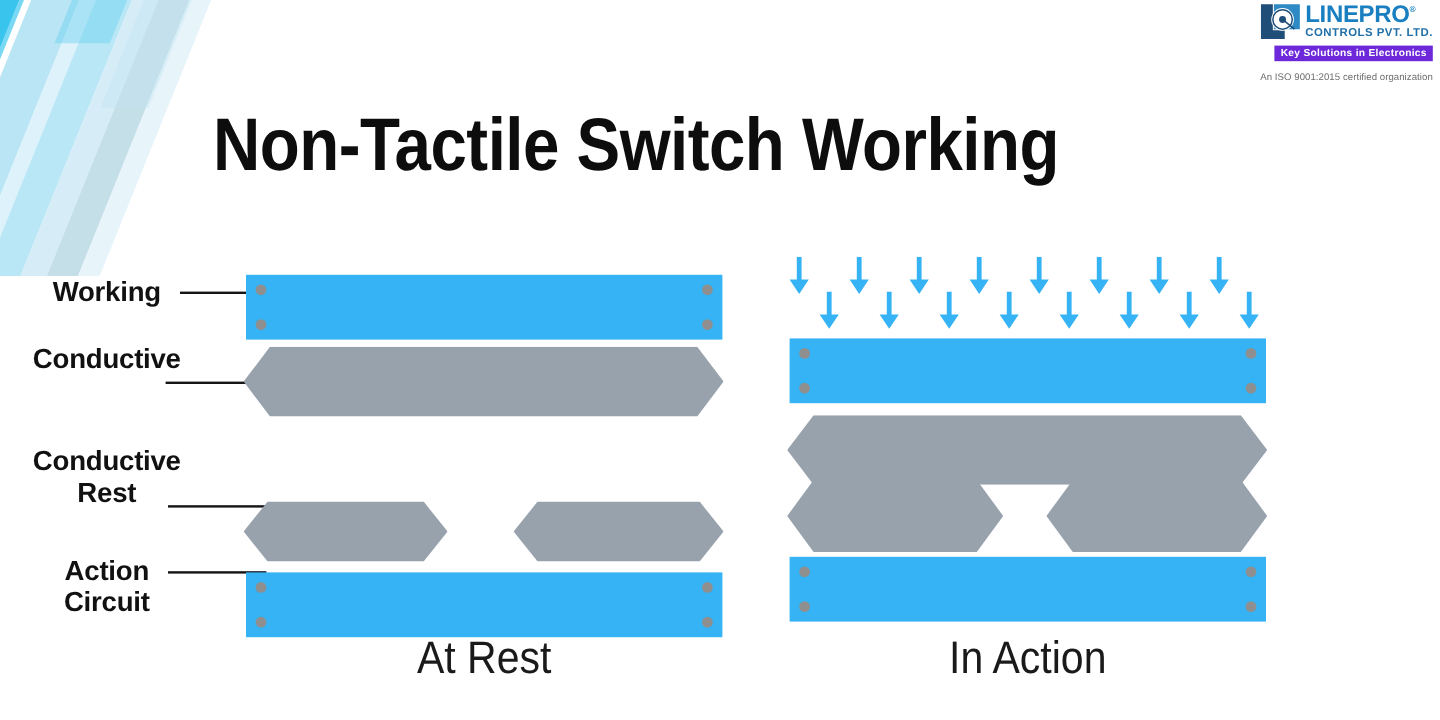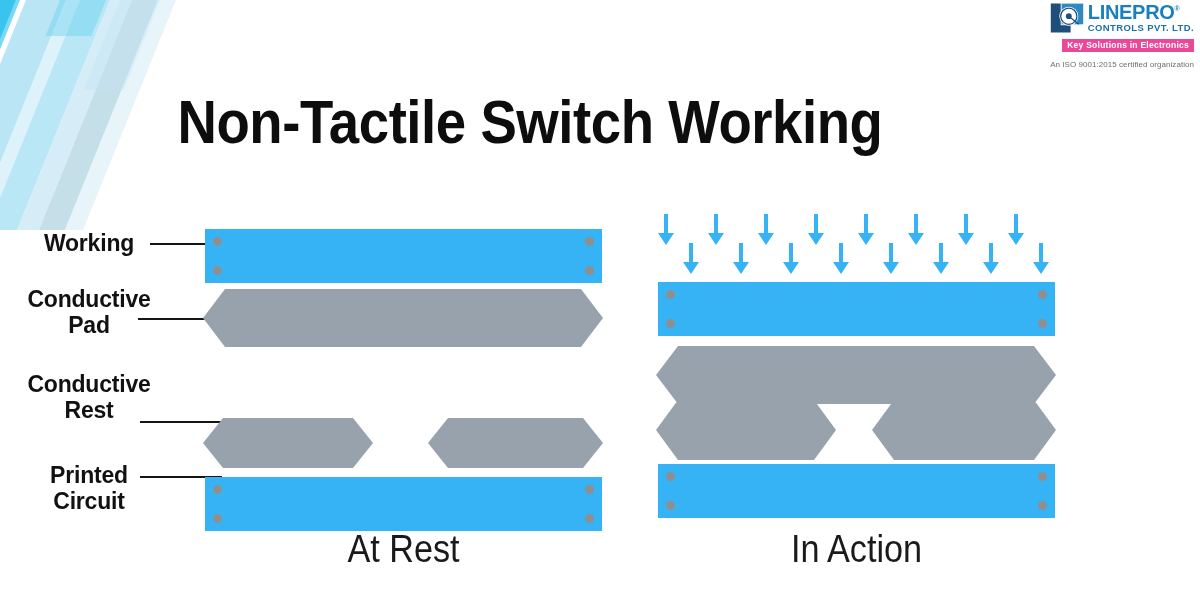--- a/index.html
+++ b/index.html
@@ -17,21 +17,21 @@
   
   .logo{position:absolute;right:6px;top:2px;width:186px;text-align:right;}
   .logo-top{display:flex;align-items:flex-start;justify-content:flex-end;gap:3px;}
   .logo-mark{width:36px;height:32px;flex:none;}
   .logo-words{display:flex;flex-direction:column;align-items:flex-start;line-height:1;}
   .logo-name{font-family:"Liberation Sans", sans-serif;font-weight:bold;font-size:20px;
     color:#1a7fc1;letter-spacing:-0.3px;position:relative;}
   .logo-reg{font-size:7px;vertical-align:super;color:#1a7fc1;font-weight:bold;}
   .logo-sub{font-family:"Liberation Sans", sans-serif;font-weight:bold;font-size:9.5px;
     color:#1f6fa8;letter-spacing:0.4px;margin-top:1px;text-align:right;}
-  .logo-tag{background:#ec4899;color:#ffffff;font-size:8.5px;font-weight:bold;
+  .logo-tag{background:#6d28d9;color:#ffffff;font-size:8.5px;font-weight:bold;
     letter-spacing:0.25px;padding:1.5px 5px 2px 5px;margin-top:3px;display:inline-block;}
   .logo-iso{font-size:8px;color:#6d6d6d;margin-top:8px;letter-spacing:0.05px;
     font-family:"Liberation Sans", sans-serif;}
 
   
   .title{position:absolute;left:0;top:86px;width:1060px;text-align:center;
     font-family:"Liberation Sans Narrow","Liberation Sans", sans-serif;
     font-weight:bold;font-size:62px;color:#0d0d0d;letter-spacing:-0.5px;
     transform:scaleX(0.88);transform-origin:50% 50%;white-space:nowrap;}
 
@@ -108,32 +108,31 @@
 
   <div class="title">Non-Tactile Switch Working</div>
 
   <div class="label" style="left:0px;top:231px;width:178px;">
     <div>Working</div>
   </div>
   <div class="leader" style="left:150px;top:243px;width:70px;"></div>
 
   <div class="label" style="left:0px;top:287px;width:178px;">
     <div>Conductive</div>
-    <div>Pad</div>
   </div>
   <div class="leader" style="left:138px;top:318px;width:90px;"></div>
 
   <div class="label" style="left:0px;top:372px;width:178px;">
     <div>Conductive</div>
     <div>Rest</div>
   </div>
   <div class="leader" style="left:140px;top:421px;width:96px;"></div>
 
   <div class="label" style="left:0px;top:463px;width:178px;">
-    <div>Printed</div>
+    <div>Action</div>
     <div>Circuit</div>
   </div>
   <div class="leader" style="left:140px;top:476px;width:82px;"></div>
 
   <div>
 
     <div class="layer pcb" style="left:205px;top:229px;width:397px;height:54px;">
       <div class="dot" style="left:8px;top:8px;"></div>
       <div class="dot" style="right:8px;top:8px;"></div>
       <div class="dot" style="left:8px;bottom:8px;"></div>

